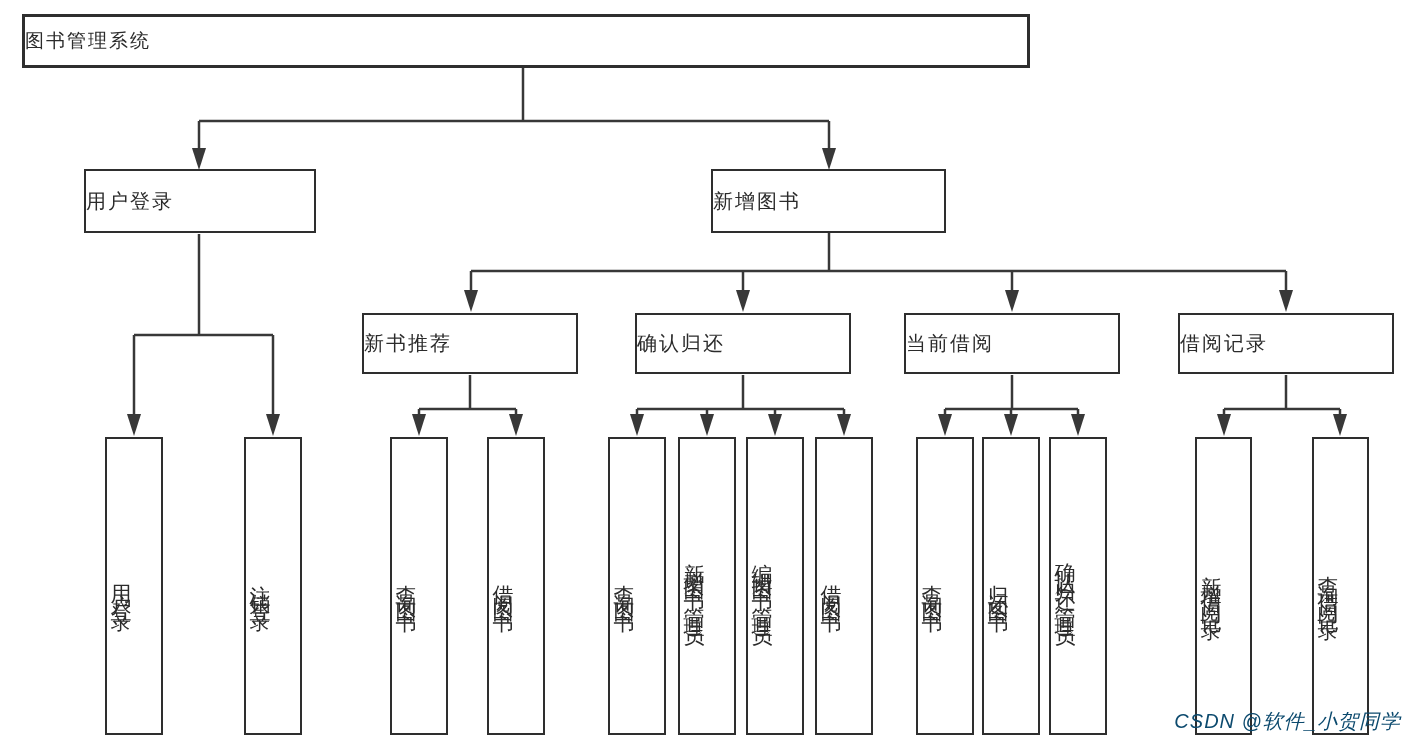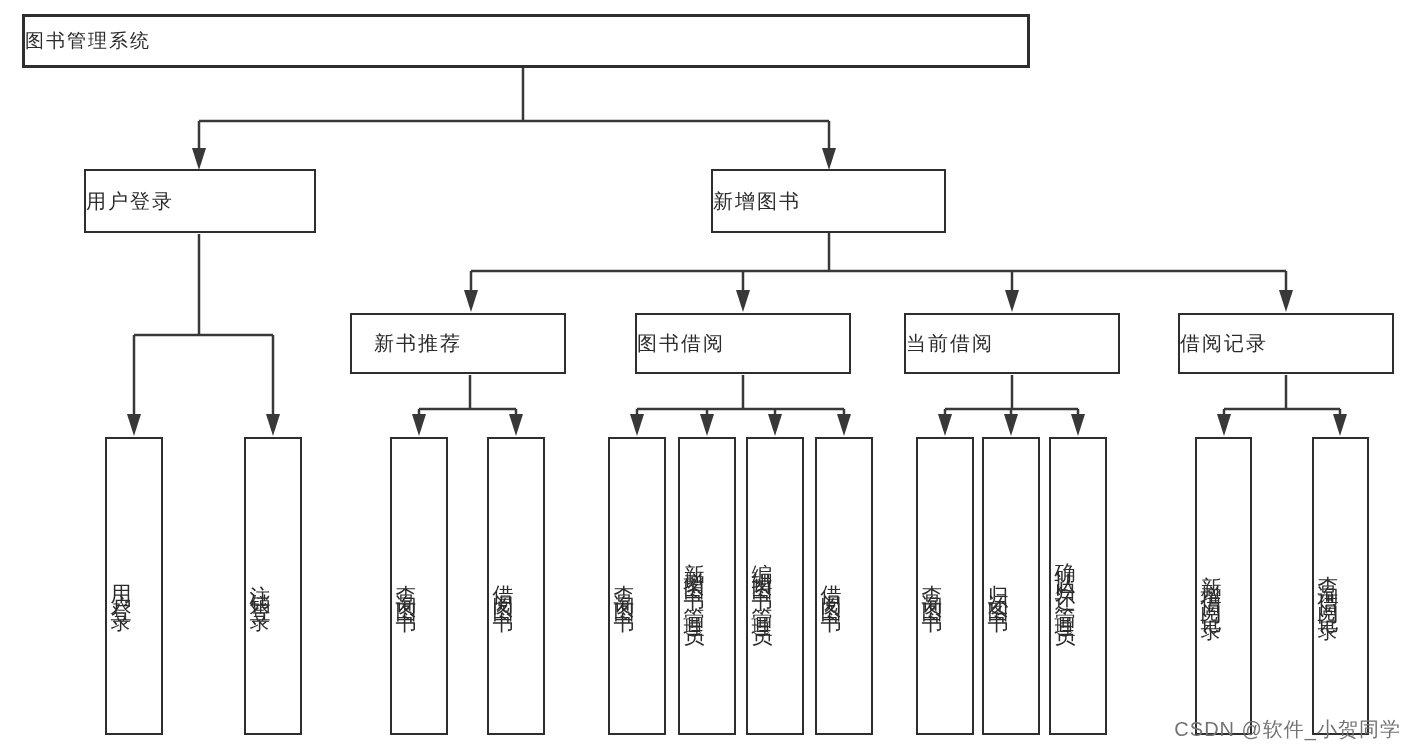--- a/index.html
+++ b/index.html
@@ -36,21 +36,21 @@
     left: 22px; top: 14px; width: 1008px; height: 54px;
     border-width: 3px;
   }
   .box-root span { font-size: 19px; letter-spacing: 2px; }
   .box-h span { font-size: 20px; letter-spacing: 2px; }
   
   .box-user-login   { left: 84px;  top: 169px; width: 232px; height: 64px; }
   .box-book-mgmt    { left: 711px; top: 169px; width: 235px; height: 64px; }
   
   .box-l3 { top: 313px; height: 61px; width: 216px; }
-  .box-new-book       { left: 350px; padding-left: 22px; }
+  .box-new-book       { left: 362px; }
   .box-book-borrow    { left: 635px; }
   .box-current-borrow { left: 904px; }
   .box-borrow-record  { left: 1178px; }
   
   .leaf { top: 437px; height: 298px; width: 58px; }
   .leaf span {
     writing-mode: vertical-rl;
     text-orientation: mixed;
     font-size: 21px;
     letter-spacing: 9px;
@@ -65,25 +65,26 @@
   .leaf-7  { left: 746px; }
   .leaf-8  { left: 815px; }
   .leaf-9  { left: 916px; }
   .leaf-10 { left: 982px; }
   .leaf-11 { left: 1049px; }
   .leaf-12 { left: 1195px; width: 57px; }
   .leaf-13 { left: 1312px; width: 57px; }
   .watermark {
     position: absolute;
     right: 4px;
-    bottom: 4px;
+    bottom: 12px;
     font-size: 20px;
-    color: #737373;
+    color: #0c4a6e;
     letter-spacing: 1px;
     z-index: 5;
+    font-style: italic;
   }
 </style>
 </head>
 <body>
 
 <div class="canvas">
 
   <svg class="connectors" viewBox="0 0 1405 747" xmlns="http://www.w3.org/2000/svg">
     <g stroke="#383838" stroke-width="2.5" fill="none">
 
@@ -158,21 +159,21 @@
     <span>用户登录</span>
   </div>
   <div class="box box-h box-book-mgmt">
     <span>新增图书</span>
   </div>
 
   <div class="box box-h box-l3 box-new-book">
     <span>新书推荐</span>
   </div>
   <div class="box box-h box-l3 box-book-borrow">
-    <span>图书借阅</span>
+    <span>确认归还</span>
   </div>
   <div class="box box-h box-l3 box-borrow-record">
     <span>借阅记录</span>
   </div>
   <div class="box box-h box-l3 box-current-borrow">
     <span>当前借阅</span>
   </div>
 
   <div class="box leaf leaf-1">
     <span>用户登录</span>

